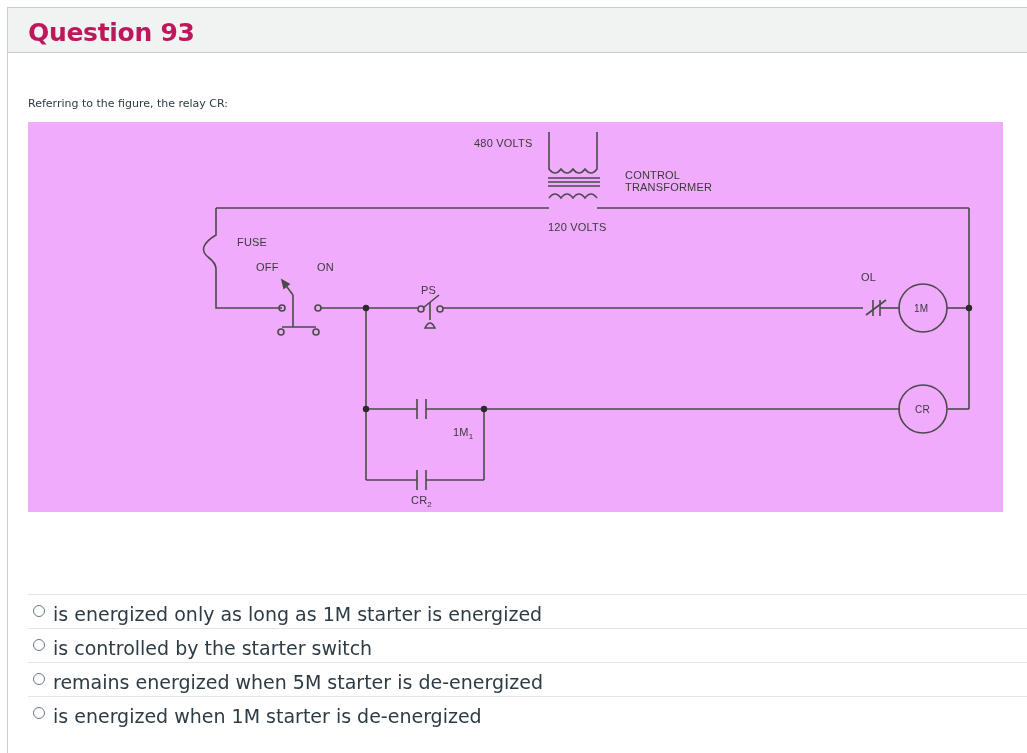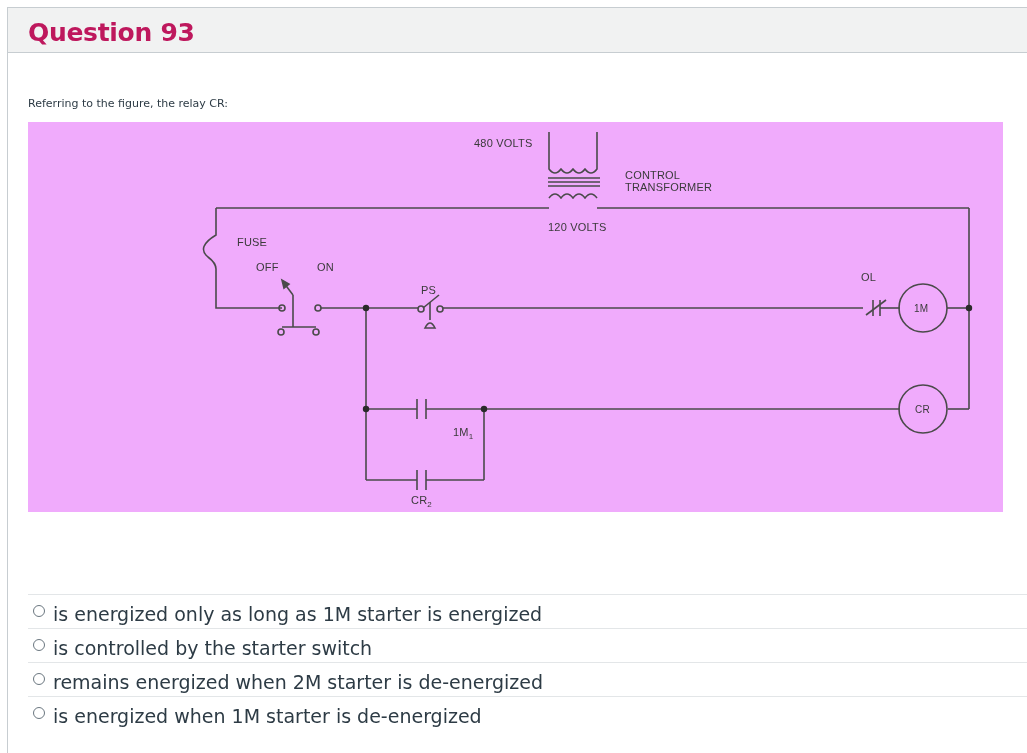--- a/index.html
+++ b/index.html
@@ -114,20 +114,20 @@
     <div class="answer">
       <span class="radio"></span>
       <span class="label">is energized only as long as 1M starter is energized</span>
     </div>
     <div class="answer">
       <span class="radio"></span>
       <span class="label">is controlled by the starter switch</span>
     </div>
     <div class="answer">
       <span class="radio"></span>
-      <span class="label">remains energized when 2M starter is de-energized</span>
+      <span class="label">remains energized when 5M starter is de-energized</span>
     </div>
     <div class="answer">
       <span class="radio"></span>
       <span class="label">is energized when 1M starter is de-energized</span>
     </div>
   </div>
 </div>
 
 </body></html>

